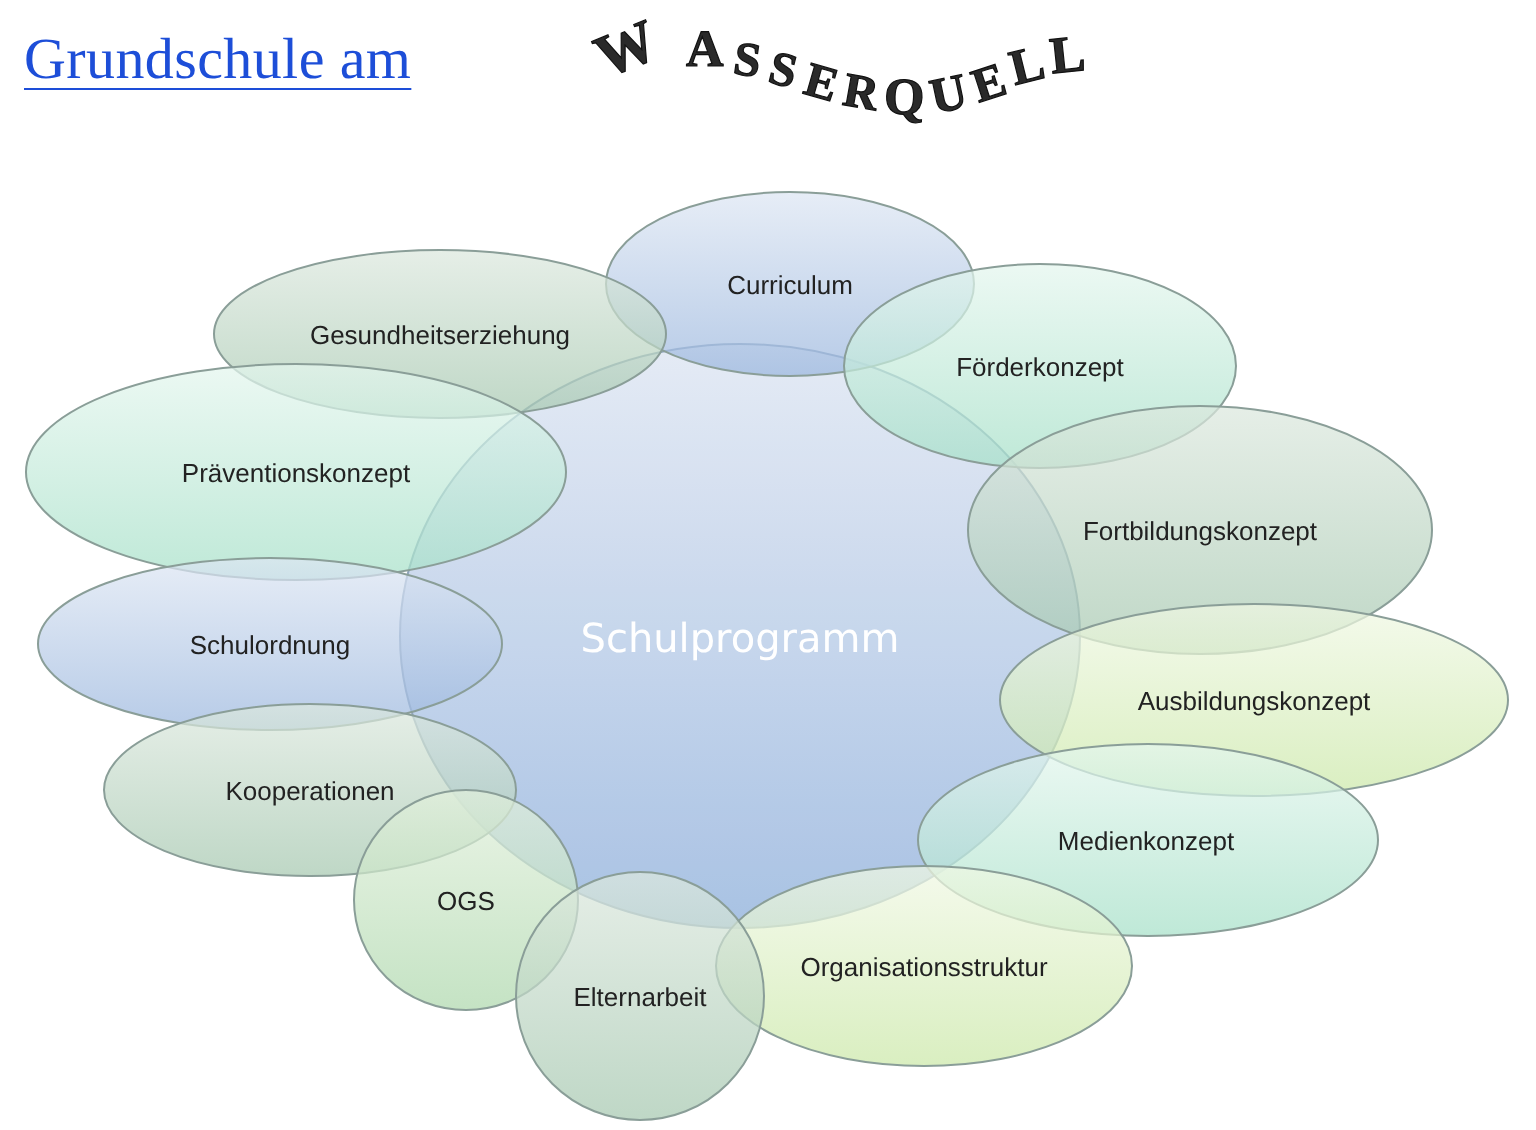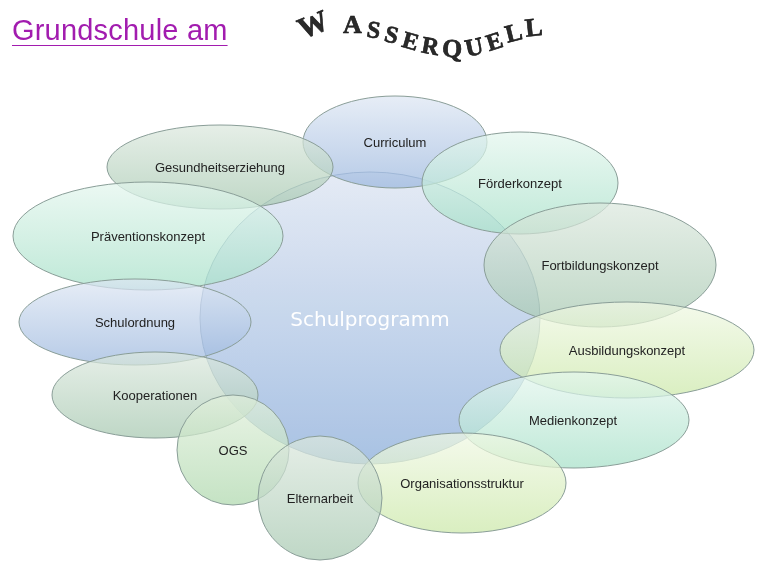--- a/index.html
+++ b/index.html
@@ -1,18 +1,18 @@
 <!DOCTYPE html>
 <html><head>
 <meta charset="utf-8">
 <style>
   html, body { margin: 0; padding: 0; background: #ffffff; }
   body { width: 768px; height: 565px; position: relative; overflow: hidden; font-family: "Liberation Sans", sans-serif; }
   .title-wrap { position: absolute; left: 12px; top: 10px; height: 50px; }
-  .title-main { position: absolute; left: 0; top: 4px; font-family: Liberation Sans, sans-serif; font-size: 29px; color: #a21caf; text-decoration: underline; text-underline-offset: 5px; text-decoration-thickness: 1px; white-space: nowrap; letter-spacing: 0.2px; }
+  .title-main { position: absolute; left: 0; top: 4px; font-family: Liberation Serif, serif; font-size: 29px; color: #1d4ed8; text-decoration: underline; text-underline-offset: 5px; text-decoration-thickness: 1px; white-space: nowrap; letter-spacing: 0.2px; }
   svg.logo { position: absolute; left: 285px; top: 0; }
   svg.diagram { position: absolute; left: 0; top: 0; }
   .lbl { font-family: "Liberation Sans", sans-serif; font-size: 13px; fill: #222; }
   .center-lbl { font-family: "DejaVu Sans", sans-serif; font-size: 20px; fill: #ffffff; }
 </style>
 </head>
 <body>
 
 <div class="title-wrap">
   <div class="title-main">Grundschule am</div>

